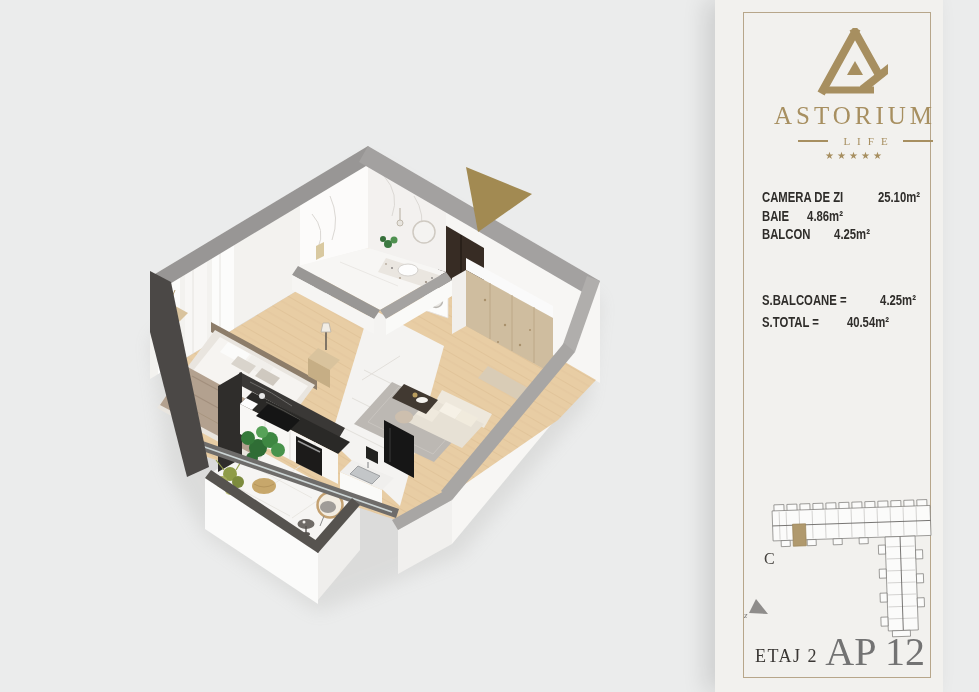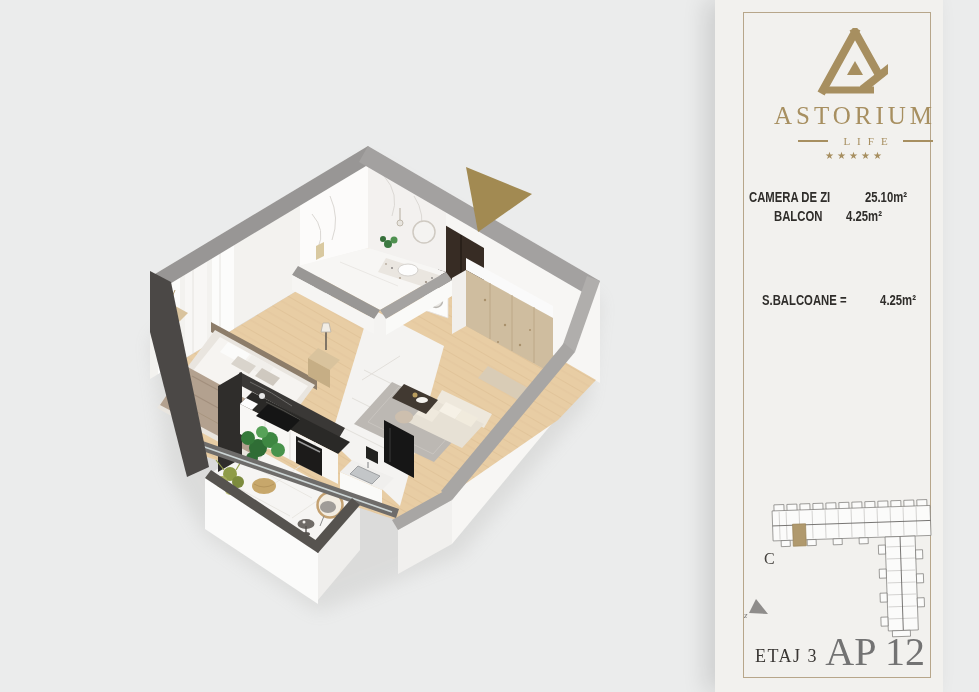--- a/index.html
+++ b/index.html
@@ -14,21 +14,21 @@
   .logo-block{position:absolute;left:28px;top:28px;width:224px;text-align:center;}
   .logo-mark{display:block;margin:0 auto;}
   .brand{display:block;margin-top:6px;font-family:"Liberation Serif",serif;font-size:25px;
          letter-spacing:4px;color:#a78f60;}
   .life-row{display:flex;align-items:center;justify-content:center;margin-top:5px;padding-left:21px;}
   .life-row .rule{width:30px;height:2px;background:#a78f60;}
   .life-text{font-family:"Liberation Serif",serif;font-size:11px;letter-spacing:7px;
              color:#a78f60;margin:0 8px 0 15px;}
   .stars{display:block;margin-top:3px;font-size:10px;letter-spacing:3px;color:#a78f60;}
   .rooms{position:absolute;left:47px;right:49px;top:188px;}
-  .room-row{display:flex;justify-content:center;height:18.6px;line-height:18.6px;}
+  .room-row{display:flex;justify-content:flex-start;height:18.6px;line-height:18.6px;}
   .totals{position:absolute;left:47px;right:49px;top:289px;}
   .total-row{display:flex;justify-content:flex-start;height:22.4px;line-height:22.4px;}
   .cond{font-weight:700;font-size:14.5px;color:#2f2d2a;white-space:nowrap;}
   .cond.l{transform:scaleX(.78);transform-origin:left center;}
   .cond.r{transform:scaleX(.78);transform-origin:right center;}
   .key-svg{position:absolute;left:52px;top:496px;}
   .c-label{position:absolute;left:49px;top:550px;font-family:"Liberation Serif",serif;
            font-size:16px;color:#45423e;}
   .compass{position:absolute;left:28px;top:596px;}
   .etaj{position:absolute;left:40px;top:646px;font-family:"Liberation Serif",serif;
@@ -315,29 +315,37 @@
       </span>
       <span class="stars">★★★★★</span>
     </div>
 
     <div class="rooms">
       <div class="room-row">
         <span class="cond l">CAMERA DE ZI</span>
         <span class="cond r">25.10m²</span>
       </div>
       <div class="room-row">
+        <span class="cond l">BAIE</span>
+        <span class="cond r">4.86m²</span>
+      </div>
+      <div class="room-row">
         <span class="cond l">BALCON</span>
         <span class="cond r">4.25m²</span>
       </div>
     </div>
 
     <div class="totals">
       <div class="total-row">
         <span class="cond l">S.BALCOANE =</span>
         <span class="cond r">4.25m²</span>
+      </div>
+      <div class="total-row">
+        <span class="cond l">S.TOTAL =</span>
+        <span class="cond r">40.54m²</span>
       </div>
     </div>
 
     <svg class="key-svg" width="175" height="150" viewBox="0 0 175 150">
       <g transform="rotate(-2 90 40)" stroke="#787674" stroke-width="0.7" fill="#fbfbfa">
         <rect x="8" y="6" width="10" height="7"></rect>
           <rect x="21" y="6" width="10" height="7"></rect>
         <rect x="34" y="6" width="10" height="7"></rect>
           <rect x="47" y="6" width="10" height="7"></rect>
         <rect x="60" y="6" width="10" height="7"></rect>
@@ -391,16 +399,16 @@
       </g>
     </svg>
 
     <span class="c-label">C</span>
 
     <svg class="compass" width="30" height="26" viewBox="0 0 30 26">
       <polygon points="13,3 25,18 6,17" fill="#8f8d8b"></polygon>
       <text x="1" y="22" font-size="9" font-style="italic" fill="#7a7876" font-family="Liberation Serif, serif">z</text>
     </svg>
 
-    <span class="etaj">ETAJ 3</span>
+    <span class="etaj">ETAJ 2</span>
     <span class="ap">AP 12</span>
   </div>
 </div>
 
 </body></html>

